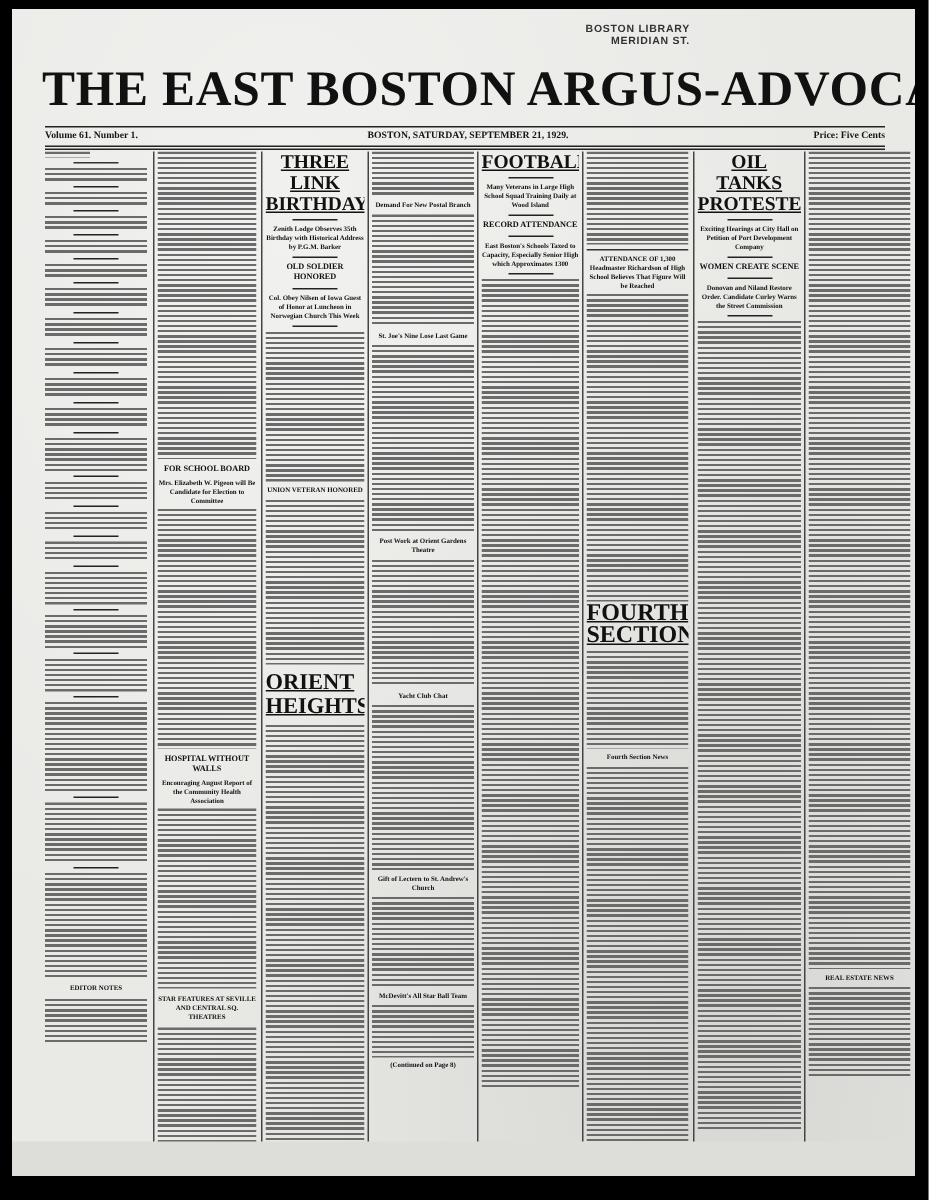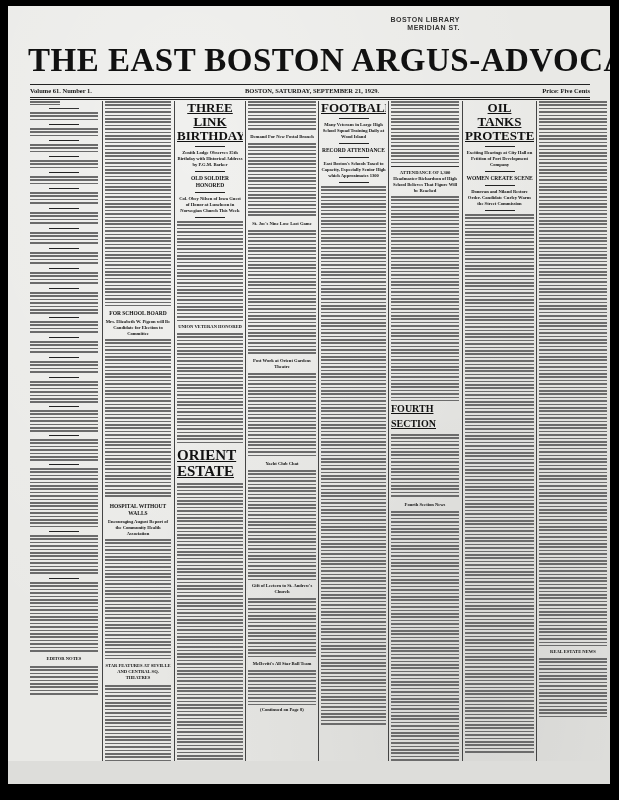--- a/index.html
+++ b/index.html
@@ -144,21 +144,21 @@
     <div class="divider"></div>
     <div class="hd hd-xs">Zenith Lodge Observes 35th Birthday with Historical Address by P.G.M. Barker</div>
     <div class="divider"></div>
     <div class="hd hd-sm">OLD SOLDIER HONORED</div>
     <div class="divider"></div>
     <div class="hd hd-xs">Col. Obey Nilsen of Iowa Guest of Honor at Luncheon in Norwegian Church This Week</div>
     <div class="divider"></div>
     <div class="txt" style="height:100px;"></div>
     <div class="hd hd-xs" style="margin:3px 0;">UNION VETERAN HONORED</div>
     <div class="txt" style="height:110px;"></div>
-    <div class="hd hd-big" style="text-align:left; font-size:15px; line-height:16px; margin-top:4px;">ORIENT ESTATE</div>
+    <div class="hd hd-big" style="text-align:left; font-size:15px; line-height:16px; margin-top:4px;">ORIENT HEIGHTS</div>
     <div class="txt" style="height:300px; margin-top:4px;"></div>
   </div>
 
   <div class="col" style="left:240px; width:68px;">
     <div class="txt" style="height:30px;"></div>
     <div class="hd hd-xs" style="margin:3px 0;">Demand For New Postal Branch</div>
     <div class="txt" style="height:75px;"></div>
     <div class="hd hd-xs" style="margin:3px 0;">St. Joe's Nine Lose Last Game</div>
     <div class="txt" style="height:125px;"></div>
     <div class="hd hd-xs" style="margin:3px 0;">Post Work at Orient Gardens Theatre</div>
@@ -183,21 +183,21 @@
     <div class="divider"></div>
     <div class="txt" style="height:540px;"></div>
   </div>
 
   <div class="col" style="left:383px; width:68px;">
     <div class="txt" style="height:62px;"></div>
     <div class="fullrule"></div>
     <div class="hd hd-xs">ATTENDANCE OF 1,300</div>
     <div class="hd hd-xs" style="margin-bottom:2px;">Headmaster Richardson of High School Believes That Figure Will be Reached</div>
     <div class="txt" style="height:205px;"></div>
-    <div class="hd hd-big" style="font-size:10px; line-height:15px; text-align:left;">FOURTH SECTION</div>
+    <div class="hd hd-big" style="font-size:16px; line-height:15px; text-align:left;">FOURTH SECTION</div>
     <div class="txt" style="height:65px; margin-top:3px;"></div>
     <div class="hd hd-xs" style="margin:3px 0;">Fourth Section News</div>
     <div class="txt" style="height:280px;"></div>
   </div>
 
   <div class="col" style="left:457px; width:69px;">
     <div class="hd hd-big" style="font-size:13px; line-height:14px;">OIL TANKS PROTESTED</div>
     <div class="divider"></div>
     <div class="hd hd-xs">Exciting Hearings at City Hall on Petition of Port Development Company</div>
     <div class="divider"></div>

